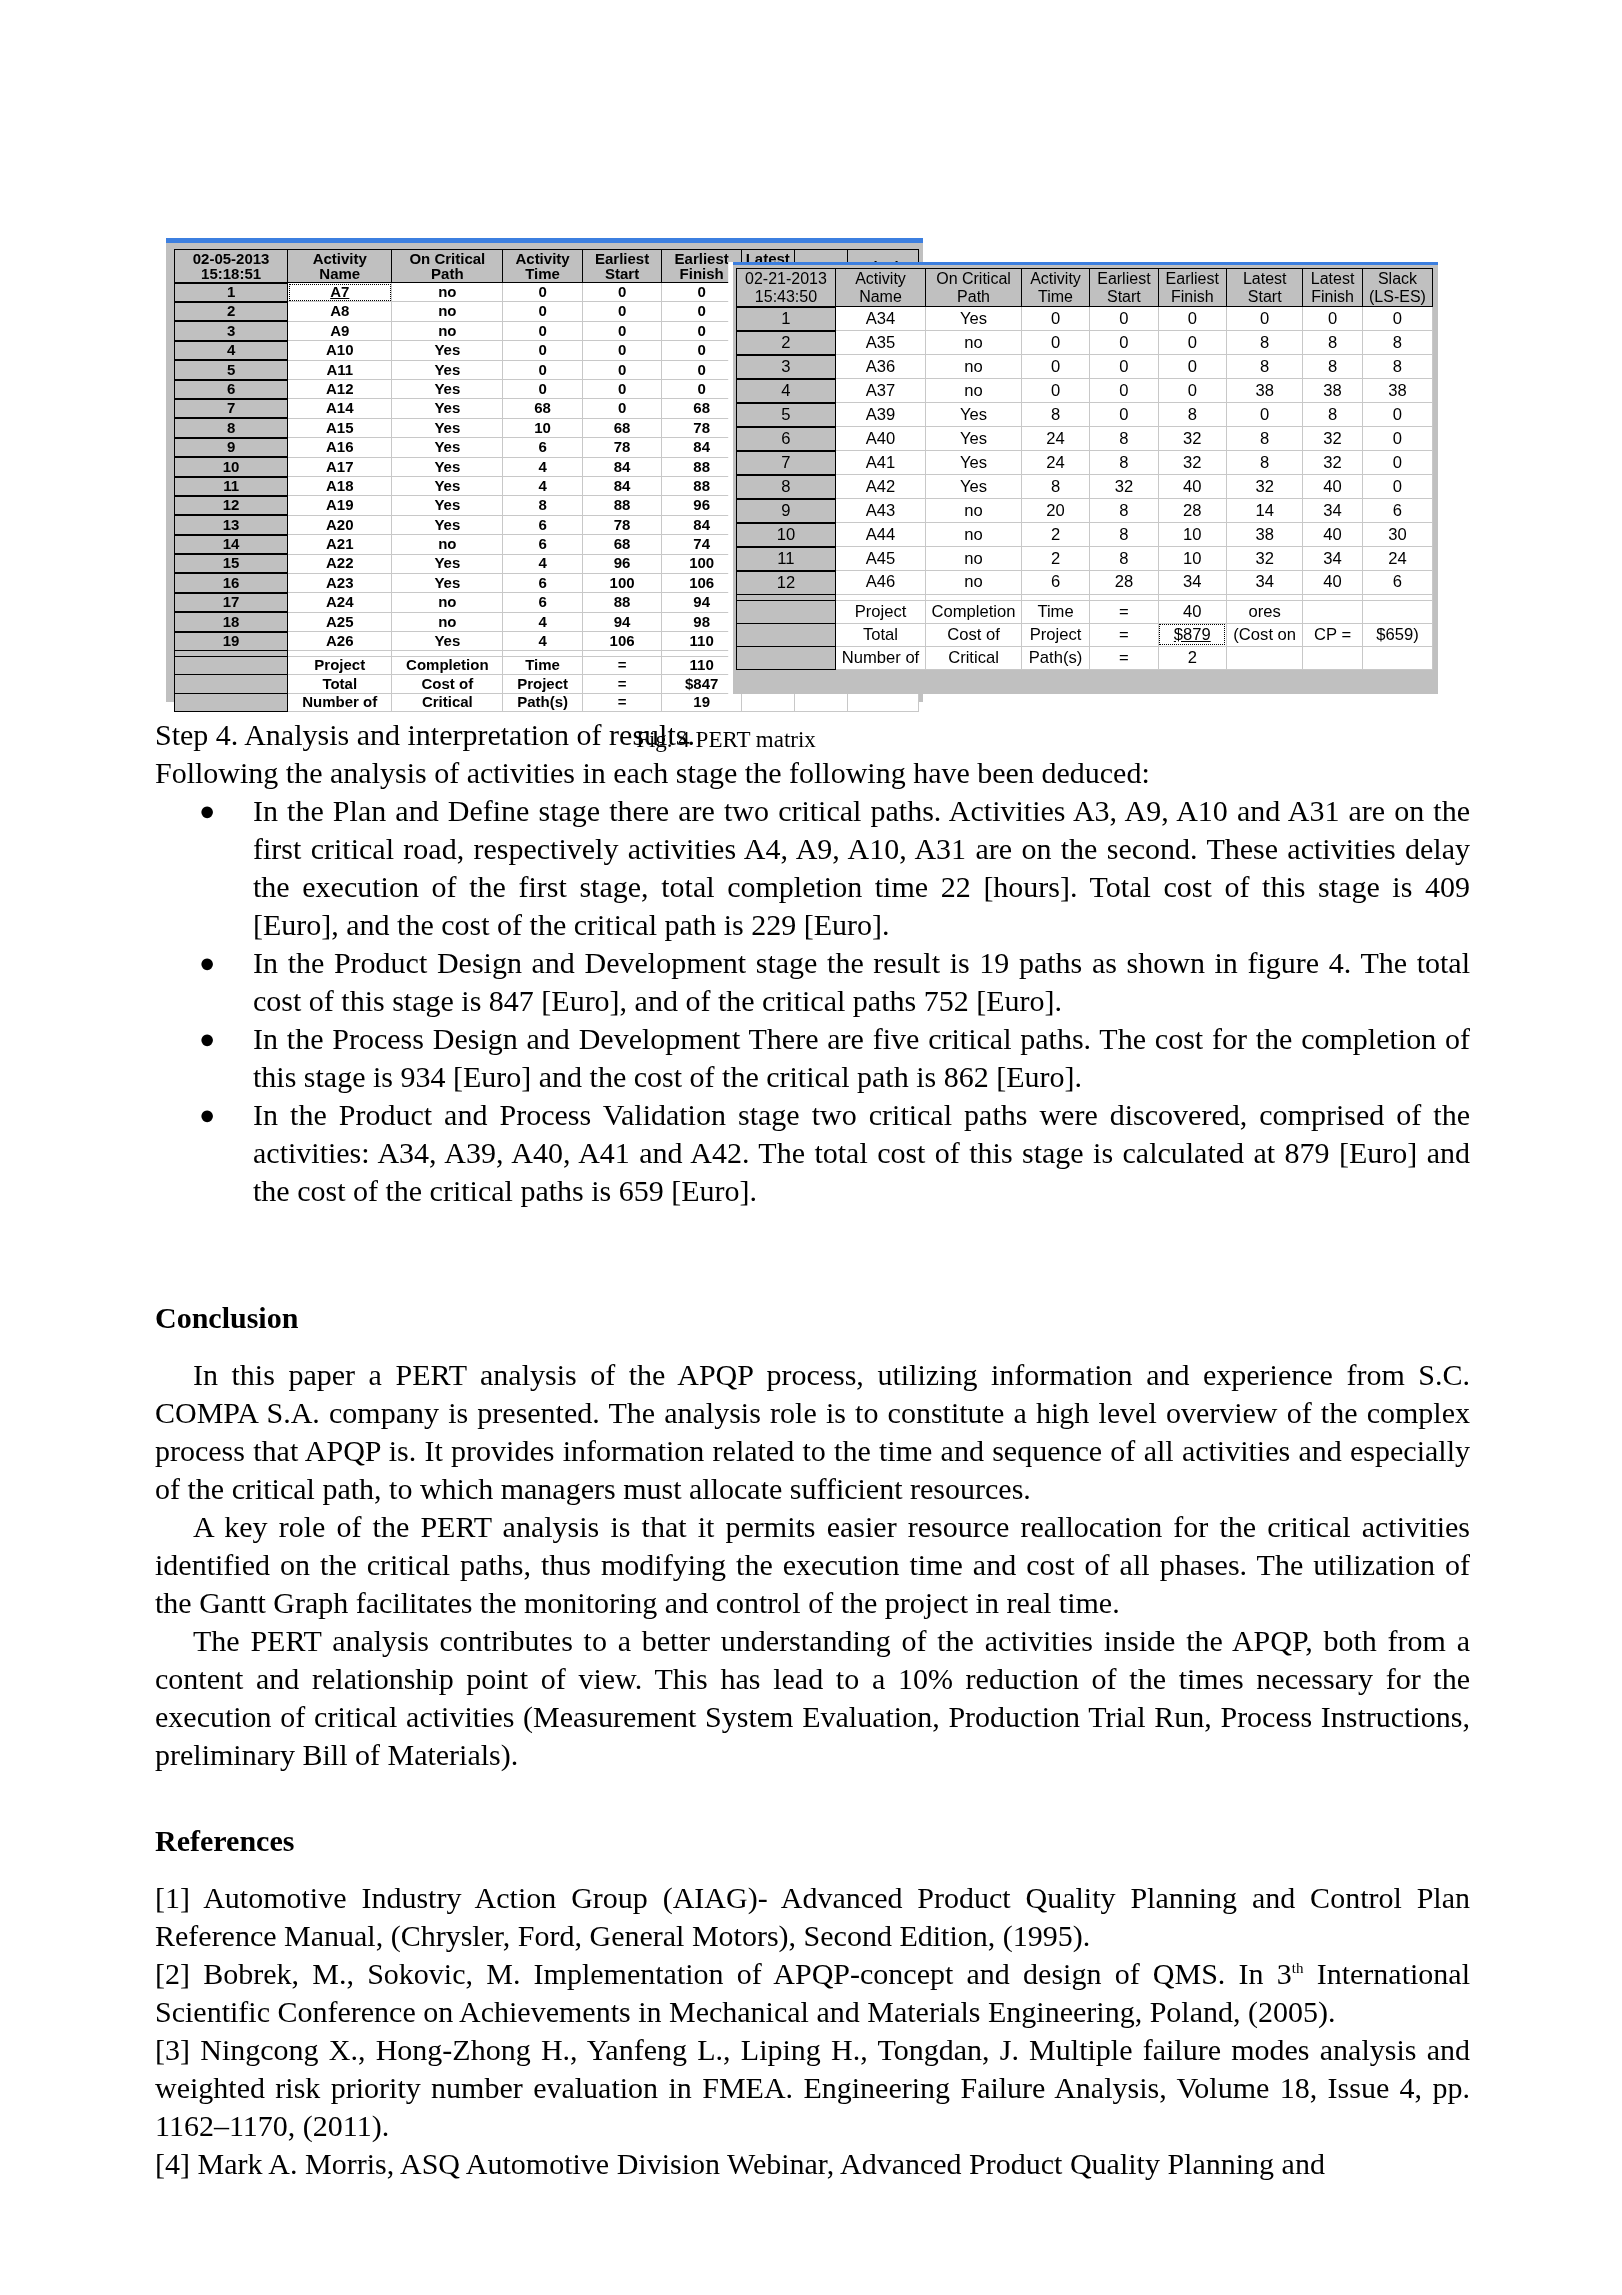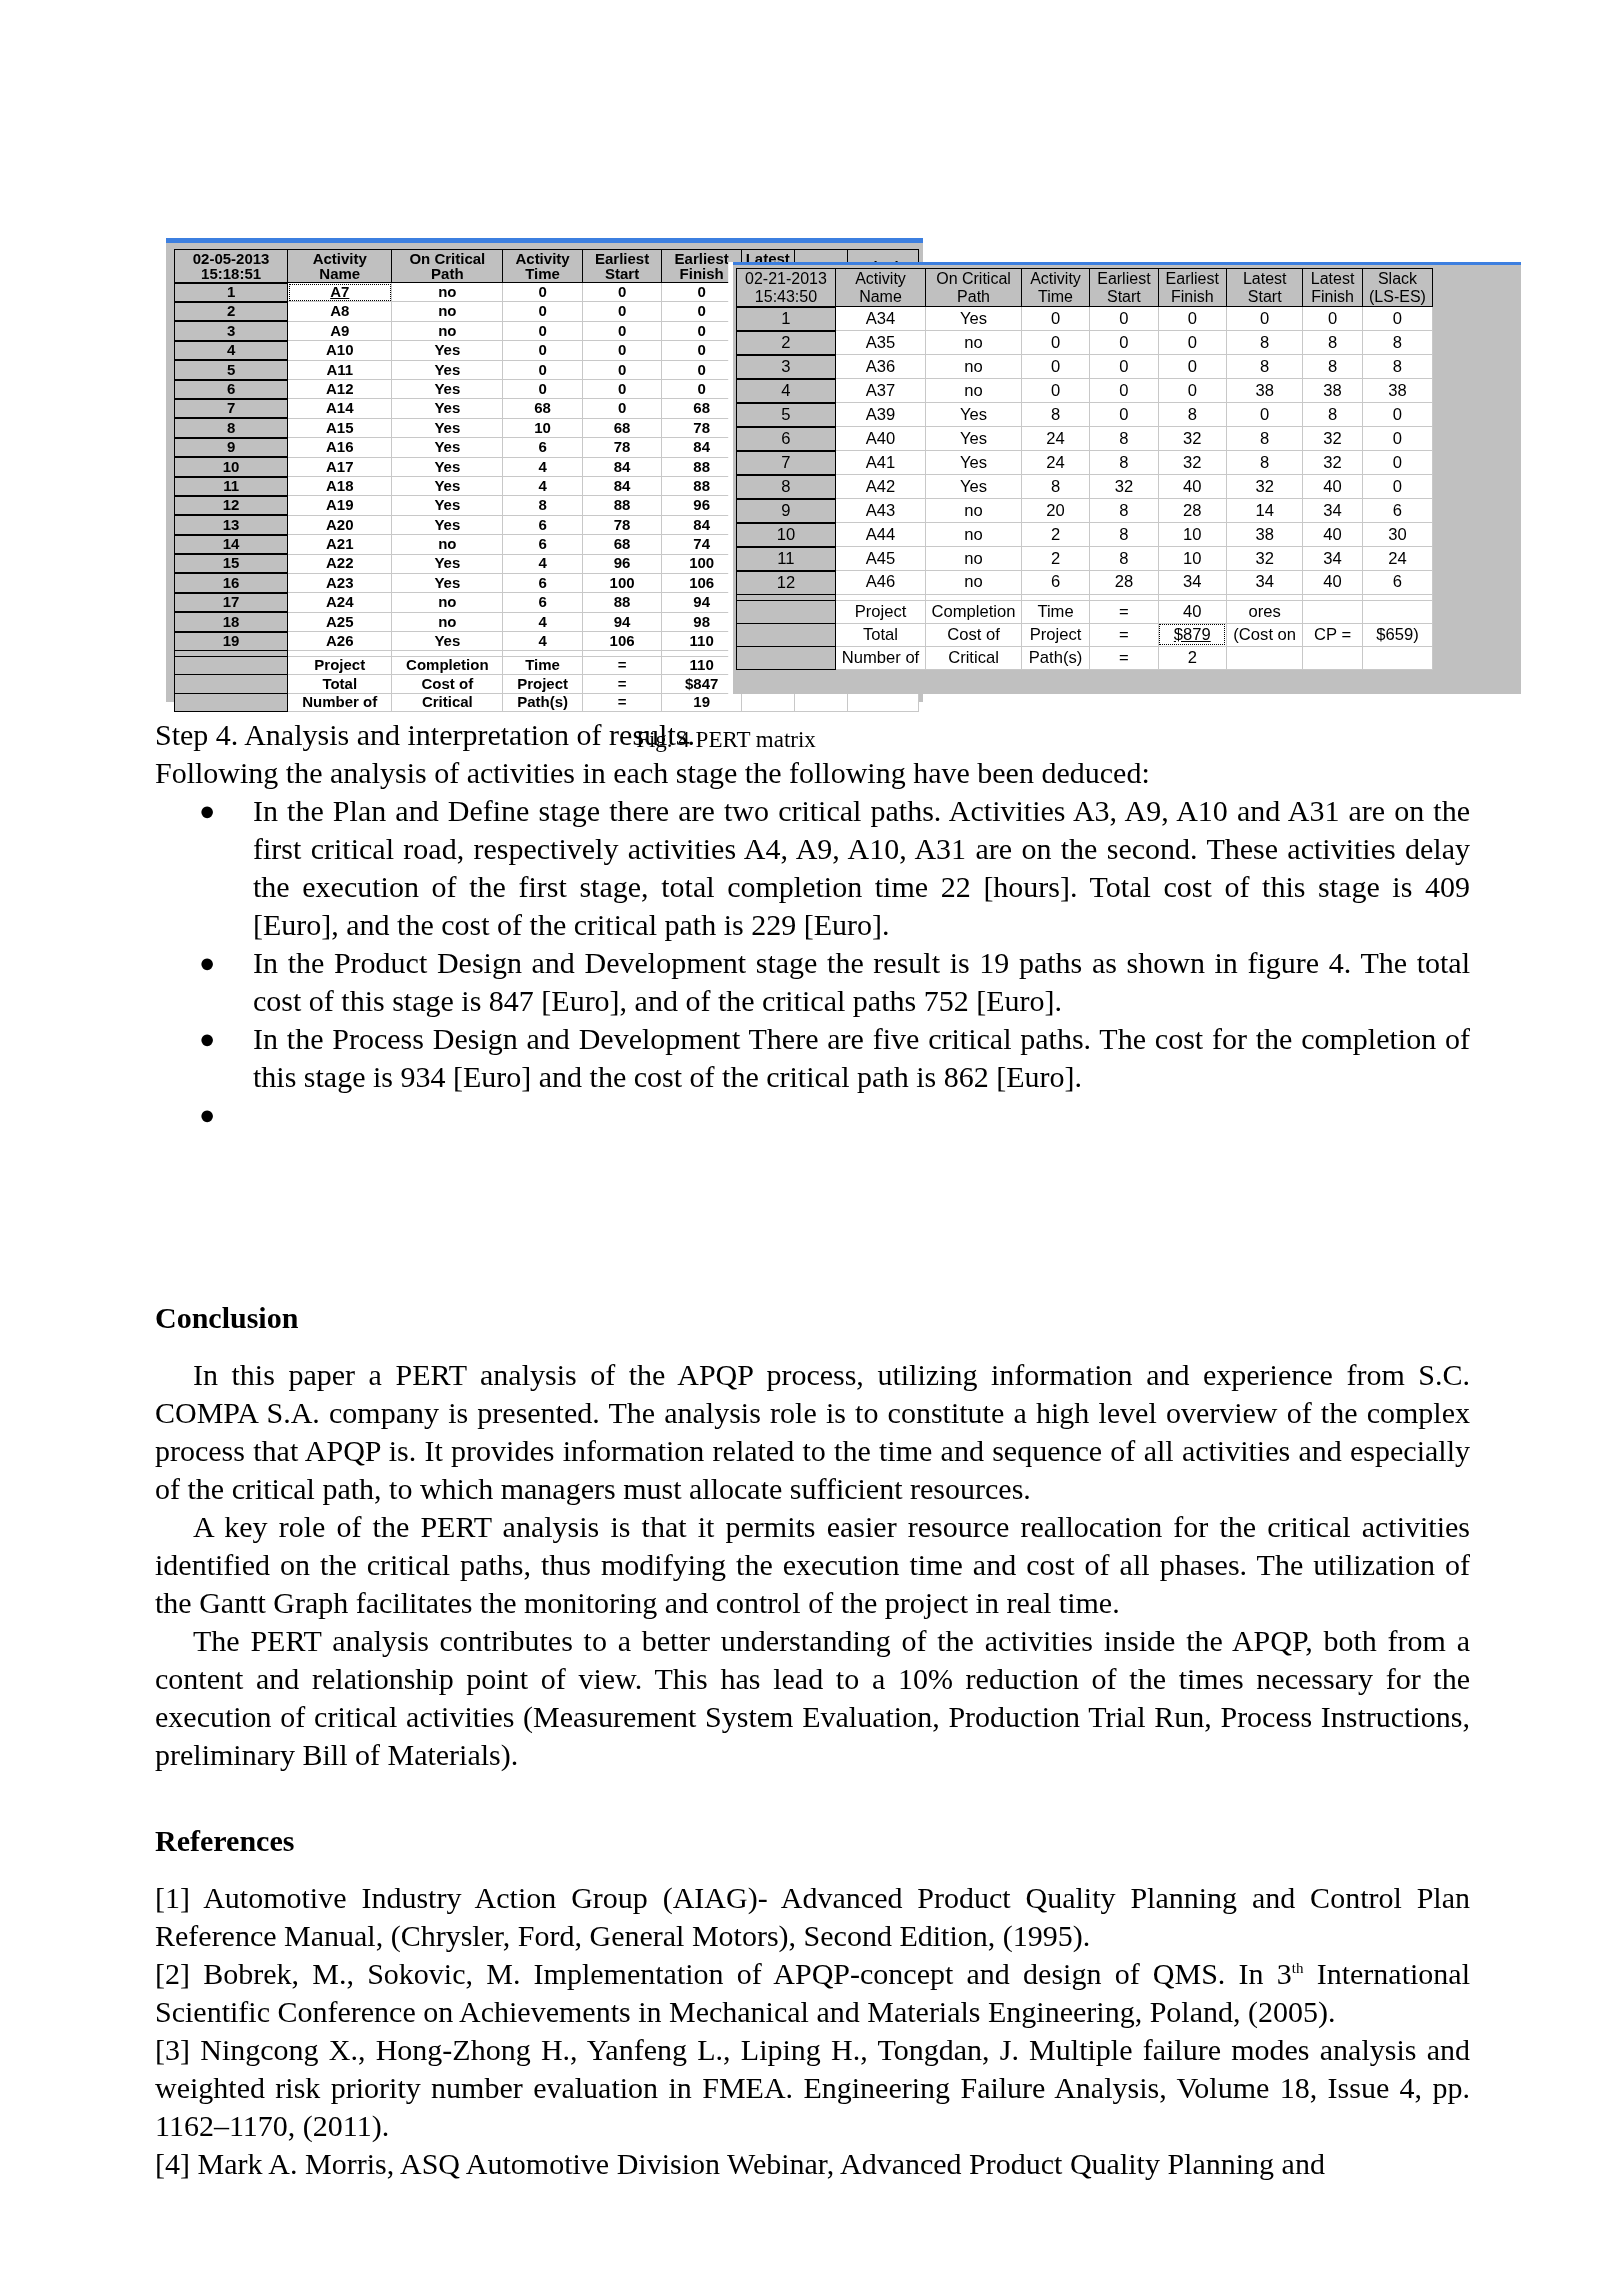--- a/index.html
+++ b/index.html
@@ -13,21 +13,21 @@
   .grid td { border: 0.8px solid #c8c8c8; background: #fff; text-align: center; padding: 0; height: 17.4px; line-height: 16.6px; white-space: nowrap; overflow: hidden; }
   .grid th { border: 1.6px solid #000; background: #c0c0c0; font-weight: bold; line-height: 15px; padding: 0.8px 0; white-space: nowrap; overflow: hidden; }
   .grid td.rownum { background: #c0c0c0; border: 1.6px solid #000; border-top-width: 2.4px; }
   .grid td.rownum-blank { background: #c0c0c0; border: 1.6px solid #000; }
   .grid tr.spacer td { height: 4.8px; line-height: 4.8px; background: #fff; }
   .grid tr.spacer td.rownum-blank { background: #c0c0c0; }
   .grid td.focus { outline: 1.6px dotted #000; outline-offset: -2.4px; text-decoration: underline; }
 
   .left-win { left: 4px; top: 0; width: 757px; height: 464px; }
   .left-win .grid { left: 8px; top: 11px; width: 745px; }
-  .right-win { left: 571px; top: 24px; width: 788px; height: 432px; background: #c0c0c0; box-shadow: -4.8px 0 0 #ffffff; }
+  .right-win { left: 571px; top: 24px; width: 705px; height: 432px; background: #c0c0c0; box-shadow: -4.8px 0 0 #ffffff; }
   .right-win .titlebar { height: 3.2px; }
   .right-win .grid { left: 3.2px; top: 6.3px; width: 697px; font-family: "Liberation Sans Narrow", "Liberation Sans", sans-serif; font-weight: normal; font-size: 16.6px; }
   .right-win .grid th { font-weight: normal; font-size: 16px; line-height: 17.4px; }
   .right-win .grid td { height: 22px; line-height: 22px; }
 
   .caption { position: absolute; left: 0; width: 1452px; top: 727px; text-align: center; font-size: 23px; }
 
   
   .text { position: absolute; left: 155px; width: 1315px; font-size: 30px; line-height: 38px; }
   .p { margin: 0; text-align: justify; }
@@ -540,21 +540,21 @@
 
 <div class="caption">Fig. 4  PERT matrix</div>
 
 <div class="text" style="top:716px;">
   <p class="p">Step 4. Analysis and interpretation of results.</p>
   <p class="p">Following the analysis of activities in each stage the following have been deduced:</p>
   <ul class="bullets">
     <li><span class="dot">●</span><span>In the Plan and Define stage there are two critical paths. Activities A3, A9, A10 and A31 are on the first critical road, respectively activities A4, A9, A10, A31 are on the second. These activities delay the execution of the first stage, total completion time 22 [hours]. Total cost of this stage is 409 [Euro], and the cost of the critical path is 229 [Euro].</span></li>
     <li><span class="dot">●</span><span>In the Product Design and Development stage the result is 19 paths as shown in figure 4. The total cost of this stage is 847 [Euro], and of the critical paths 752 [Euro].</span></li>
     <li><span class="dot">●</span><span>In the Process Design and Development There are five critical paths. The cost for the completion of this stage is 934 [Euro] and the cost of the critical path is 862 [Euro].</span></li>
-    <li><span class="dot">●</span></li>
+    <li><span class="dot">●</span><span>In the Product and Process Validation stage two critical paths were discovered, comprised of the activities: A34, A39, A40, A41 and A42. The total cost of this stage is calculated at 879 [Euro] and the cost of the critical paths is 659 [Euro].</span></li>
   </ul>
 </div>
 
 <div class="text" style="top:1299px;">
   <h2 class="heading">Conclusion</h2>
   <div style="height:19px"></div>
   <p class="p indent">In this paper a PERT analysis of the APQP process, utilizing information and experience from S.C. COMPA S.A. company is presented. The analysis role is to constitute a high level overview of the complex process that APQP is. It provides information related to the time and sequence of all activities and especially of the critical path, to which managers must allocate sufficient resources.</p>
   <p class="p indent">A key role of the PERT analysis is that it permits easier resource reallocation for the critical activities identified on the critical paths, thus modifying the execution time and cost of all phases. The utilization of the Gantt Graph facilitates the monitoring and control of the project in real time.</p>
   <p class="p indent">The PERT analysis contributes to a better understanding of the activities inside the APQP, both from a content and relationship point of view. This has lead to a 10% reduction of the times necessary for the execution of critical activities (Measurement System Evaluation, Production Trial Run, Process Instructions, preliminary Bill of Materials).</p>
 </div>

